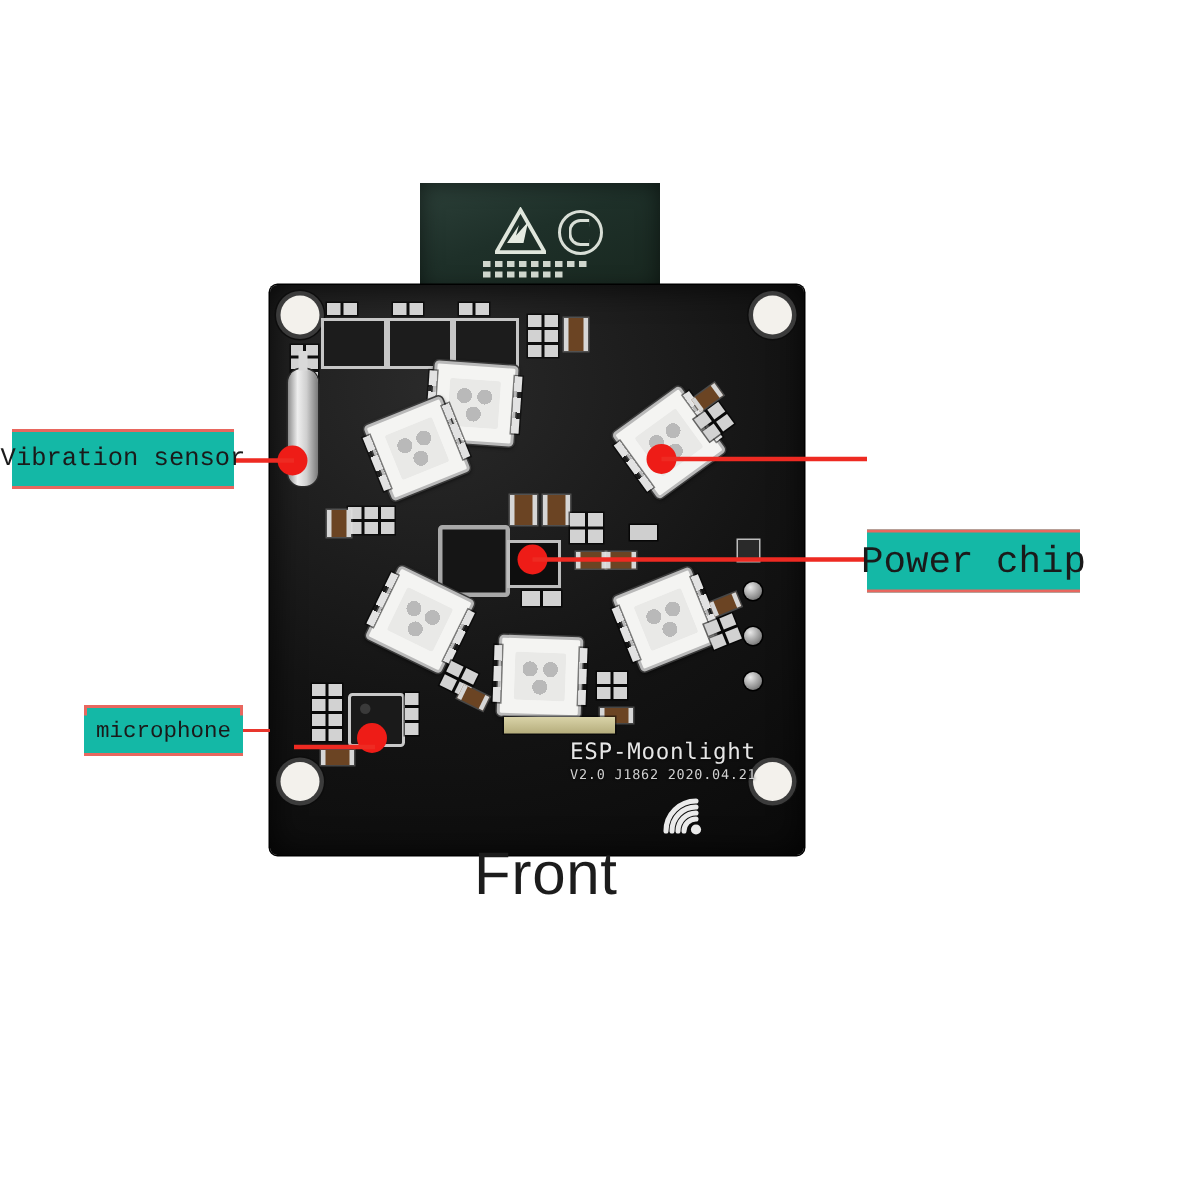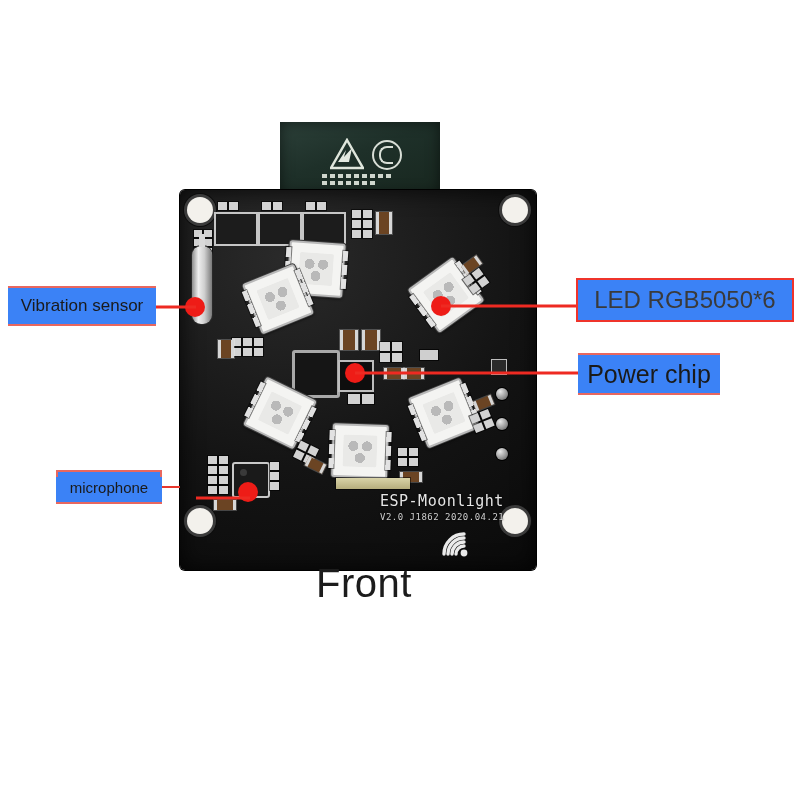--- a/index.html
+++ b/index.html
@@ -277,27 +277,28 @@
   .anno-line {
     position: absolute;
     height: 3px;
     background: #ee2a22;
     transform: translateY(-50%);
   }
   .anno-line.thin { height: 2px; background: #e8362d; }
 
   .label {
     position: absolute;
-    background: #3b82f6;
+    background: #14b8a6;
     color: #1a1a1a;
     white-space: nowrap;
     display: flex;
     align-items: center;
     justify-content: center;
     box-sizing: border-box;
+    font-family: Liberation Mono, monospace;
   }
   
   .label.boxed {
     border: 2px solid #ef342b;
   }
   
   .label.ruled {
     border-top: 2px solid #e8675f;
     border-bottom: 2px solid #e8675f;
   }
@@ -538,21 +539,20 @@
 
   <div class="anno-dot" style="left:355px; top:373px;"></div>
   <div class="anno-line" style="left:355px; top:373px; width:223px;"></div>
 
   <div class="anno-dot" style="left:248px; top:492px;"></div>
   <div class="anno-line thin" style="left:162px; top:487px; width:18px;"></div>
   <div class="anno-line" style="left:196px; top:498px; width:54px;"></div>
 
   <div id="lbl-vibration" class="label ruled">Vibration sensor</div>
 
-  <div id="lbl-led" class="label boxed">LED RGB5050*6</div>
 
   <div id="lbl-power" class="label ruled">Power chip</div>
 
   <div id="lbl-mic" class="label ruled-tick">microphone</div>
 
   <div class="caption">Front</div>
 
 </div>
 
 </body></html>

